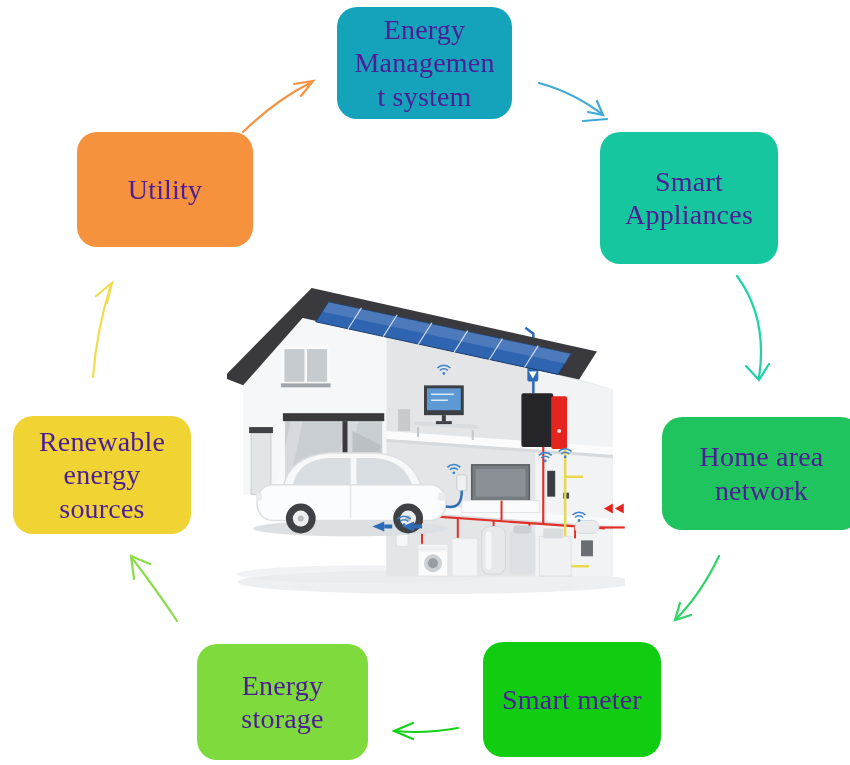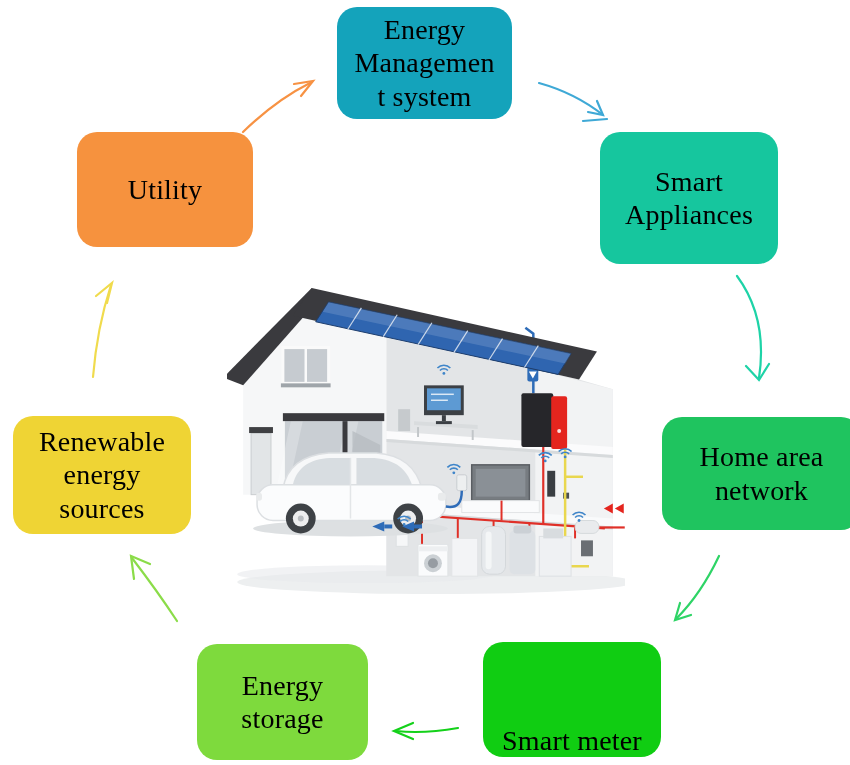--- a/index.html
+++ b/index.html
@@ -2,21 +2,21 @@
 <html><head>
 <meta charset="utf-8">
 <style>
   html,body { margin:0; padding:0; background:#ffffff; }
   .page {
     position:relative; width:850px; height:765px; background:#ffffff;
     font-family:"Liberation Serif","DejaVu Serif",serif; overflow:hidden;
   }
   .node {
     position:absolute; display:flex; align-items:center; justify-content:center;
-    border-radius:20px; color:#000000; text-align:center;
+    border-radius:20px; color:#4c1d95; text-align:center;
   }
   .node-label {
     white-space:pre-line; font-size:28px; line-height:1.18; letter-spacing:0.2px;
   }
   #node-ems  { left:337px; top:7px;   width:175px; height:112px; }
   #node-sa   { left:600px; top:132px; width:178px; height:132px; }
   #node-han  { left:662px; top:417px; width:199px; height:113px; }
   #node-sm   { left:483px; top:642px; width:178px; height:115px; }
   #node-es   { left:197px; top:644px; width:171px; height:116px; }
   #node-res  { left:13px;  top:416px; width:178px; height:118px; }
@@ -209,21 +209,21 @@
 t system</span>
   </div>
   <div class="node" id="node-sa" style="background-color: rgb(22, 198, 158);">
     <span class="node-label">Smart
 Appliances</span>
   </div>
   <div class="node" id="node-han" style="background-color: rgb(31, 196, 95);">
     <span class="node-label">Home area
 network</span>
   </div>
-  <div class="node" id="node-sm" style="background-color: rgb(16, 205, 18); align-items: flex-end;">
+  <div class="node" id="node-sm" style="background-color: rgb(16, 205, 18);">
     <span class="node-label">Smart meter</span>
   </div>
   <div class="node" id="node-es" style="background-color: rgb(126, 218, 61);">
     <span class="node-label">Energy
 storage</span>
   </div>
   <div class="node" id="node-res" style="background-color: rgb(239, 212, 52); align-items: center;">
     <span class="node-label">Renewable
 energy
 sources</span>

